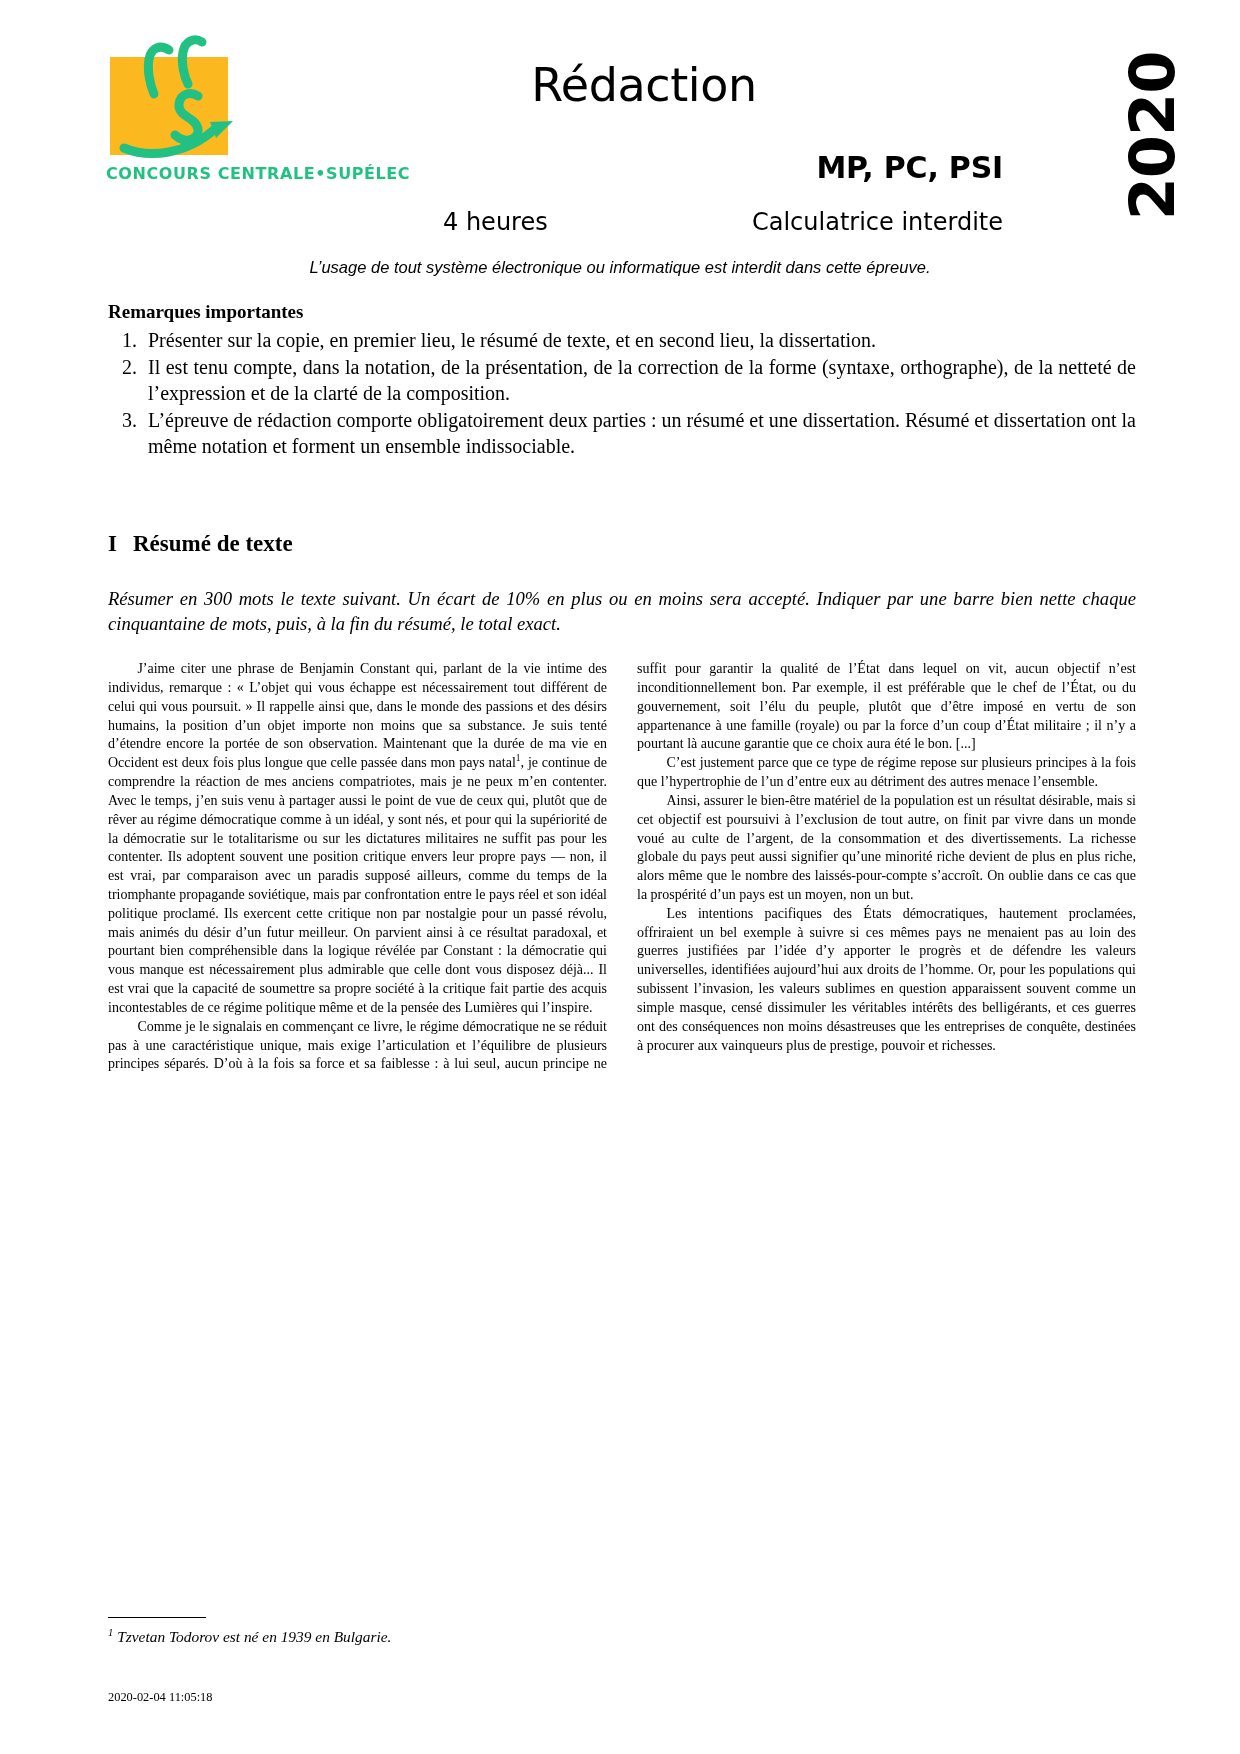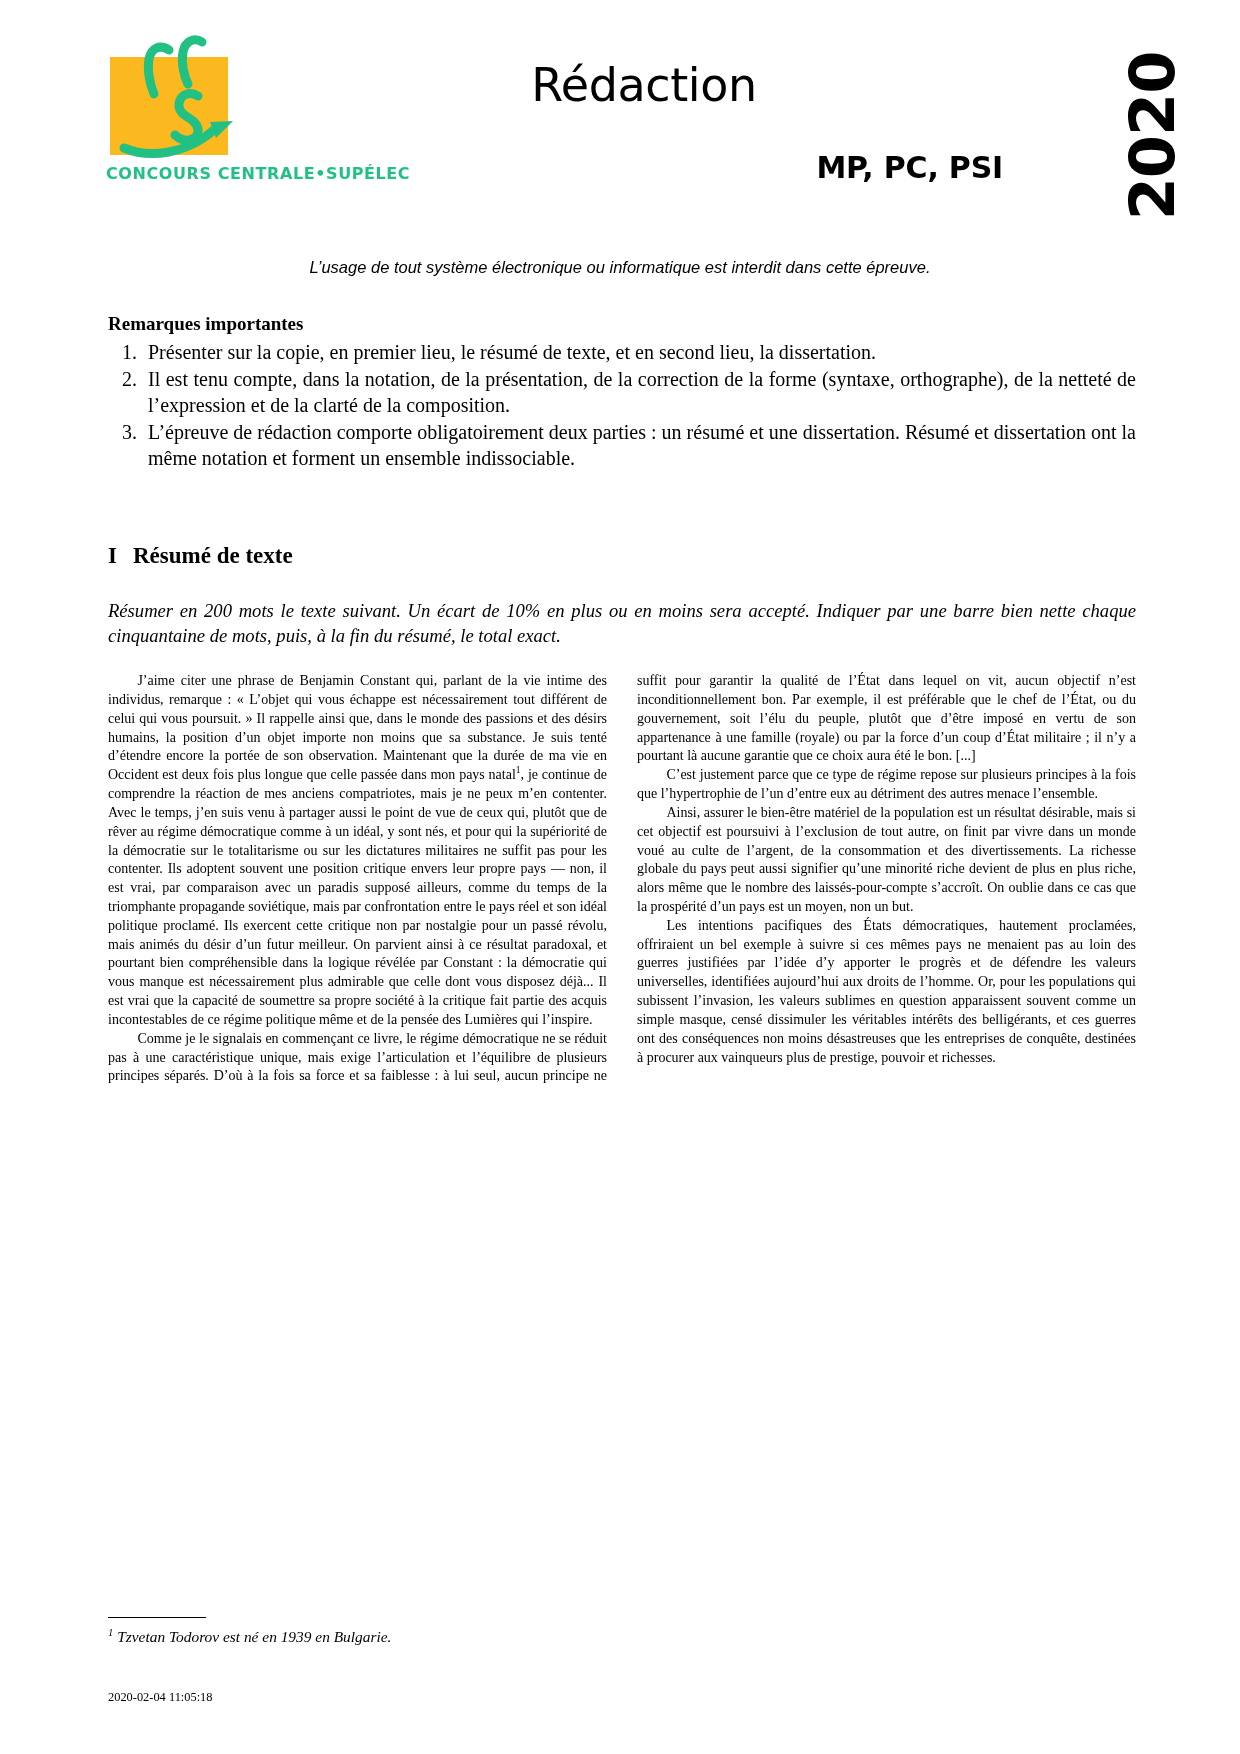--- a/index.html
+++ b/index.html
@@ -141,21 +141,21 @@
   .notice {
     text-align: center;
     font-family: Liberation Sans, sans-serif;
     font-style: italic;
     font-size: 16.5px;
     margin-top: 28px;
   }
 
   
   .remarks {
-    margin: 36px 104px 0 108px;
+    margin: 24px 104px 0 108px;
   }
   .remarks-title {
     font-weight: bold;
     font-size: 19px;
     margin-bottom: 4px;
   }
   .remarks ol {
     margin: 0;
     padding-left: 34px;
     font-size: 20px;
@@ -270,20 +270,24 @@
           <path d="M 108 94 L 131 93 L 114 110 Z" fill="#22c183"></path>
         </svg>
       </div>
       <div class="logo-wordmark">CONCOURS CENTRALE•SUPÉLEC</div>
     </div>
 
     <div class="title-main">Rédaction</div>
 
     <div class="title-filieres">MP, PC, PSI</div>
 
+    <div class="row-meta">
+      <div class="meta-duration">4 heures</div>
+      <div class="meta-calc">Calculatrice interdite</div>
+    </div>
 
     <div class="year">
       <span>2020</span>
     </div>
   </div>
 
   <div class="notice">L’usage de tout système électronique ou informatique est interdit dans cette épreuve.</div>
 
   <div class="remarks">
     <div class="remarks-title">Remarques importantes</div>
@@ -291,21 +295,21 @@
       <li>Présenter sur la copie, en premier lieu, le résumé de texte, et en second lieu, la dissertation.</li>
       <li>Il est tenu compte, dans la notation, de la présentation, de la correction de la forme (syntaxe, orthographe), de la netteté de l’expression et de la clarté de la composition.</li>
       <li>L’épreuve de rédaction comporte obligatoirement deux parties : un résumé et une dissertation. Résumé et dissertation ont la même notation et forment un ensemble indissociable.</li>
     </ol>
   </div>
 
   <div class="section-heading">
     <span class="num">I</span><span>Résumé de texte</span>
   </div>
 
-  <div class="instruction">Résumer en 200 mots le texte suivant. Un écart de 10% en plus ou en moins sera accepté. Indiquer par une barre bien nette chaque cinquantaine de mots, puis, à la fin du résumé, le total exact.</div>
+  <div class="instruction">Résumer en 300 mots le texte suivant. Un écart de 10% en plus ou en moins sera accepté. Indiquer par une barre bien nette chaque cinquantaine de mots, puis, à la fin du résumé, le total exact.</div>
 
   <div class="columns">
     <p><span>J’aime citer une phrase de Benjamin Constant qui, parlant de la vie intime des individus, remarque : « L’objet qui vous échappe est nécessairement tout différent de celui qui vous poursuit. » Il rappelle ainsi que, dans le monde des passions et des désirs humains, la position d’un objet importe non moins que sa substance. Je suis tenté d’étendre encore la portée de son observation. Maintenant que la durée de ma vie en Occident est deux fois plus longue que celle passée dans mon pays natal</span><sup>1</sup><span>, je continue de comprendre la réaction de mes anciens compatriotes, mais je ne peux m’en contenter. Avec le temps, j’en suis venu à partager aussi le point de vue de ceux qui, plutôt que de rêver au régime démocratique comme à un idéal, y sont nés, et pour qui la supériorité de la démocratie sur le totalitarisme ou sur les dictatures militaires ne suffit pas pour les contenter. Ils adoptent souvent une position critique envers leur propre pays — non, il est vrai, par comparaison avec un paradis supposé ailleurs, comme du temps de la triomphante propagande soviétique, mais par confrontation entre le pays réel et son idéal politique proclamé. Ils exercent cette critique non par nostalgie pour un passé révolu, mais animés du désir d’un futur meilleur. On parvient ainsi à ce résultat paradoxal, et pourtant bien compréhensible dans la logique révélée par Constant : la démocratie qui vous manque est nécessairement plus admirable que celle dont vous disposez déjà... Il est vrai que la capacité de soumettre sa propre société à la critique fait partie des acquis incontestables de ce régime politique même et de la pensée des Lumières qui l’inspire.</span></p>
     <p>Comme je le signalais en commençant ce livre, le régime démocratique ne se réduit pas à une caractéristique unique, mais exige l’articulation et l’équilibre de plusieurs principes séparés. D’où à la fois sa force et sa faiblesse : à lui seul, aucun principe ne suffit pour garantir la qualité de l’État dans lequel on vit, aucun objectif n’est inconditionnellement bon. Par exemple, il est préférable que le chef de l’État, ou du gouvernement, soit l’élu du peuple, plutôt que d’être imposé en vertu de son appartenance à une famille (royale) ou par la force d’un coup d’État militaire ; il n’y a pourtant là aucune garantie que ce choix aura été le bon. [...]</p>
     <p>C’est justement parce que ce type de régime repose sur plusieurs principes à la fois que l’hypertrophie de l’un d’entre eux au détriment des autres menace l’ensemble.</p>
     <p>Ainsi, assurer le bien-être matériel de la population est un résultat désirable, mais si cet objectif est poursuivi à l’exclusion de tout autre, on finit par vivre dans un monde voué au culte de l’argent, de la consommation et des divertissements. La richesse globale du pays peut aussi signifier qu’une minorité riche devient de plus en plus riche, alors même que le nombre des laissés-pour-compte s’accroît. On oublie dans ce cas que la prospérité d’un pays est un moyen, non un but.</p>
     <p>Les intentions pacifiques des États démocratiques, hautement proclamées, offriraient un bel exemple à suivre si ces mêmes pays ne menaient pas au loin des guerres justifiées par l’idée d’y apporter le progrès et de défendre les valeurs universelles, identifiées aujourd’hui aux droits de l’homme. Or, pour les populations qui subissent l’invasion, les valeurs sublimes en question apparaissent souvent comme un simple masque, censé dissimuler les véritables intérêts des belligérants, et ces guerres ont des conséquences non moins désastreuses que les entreprises de conquête, destinées à procurer aux vainqueurs plus de prestige, pouvoir et richesses.</p>
   </div>
 
   <div class="footnote-area">

